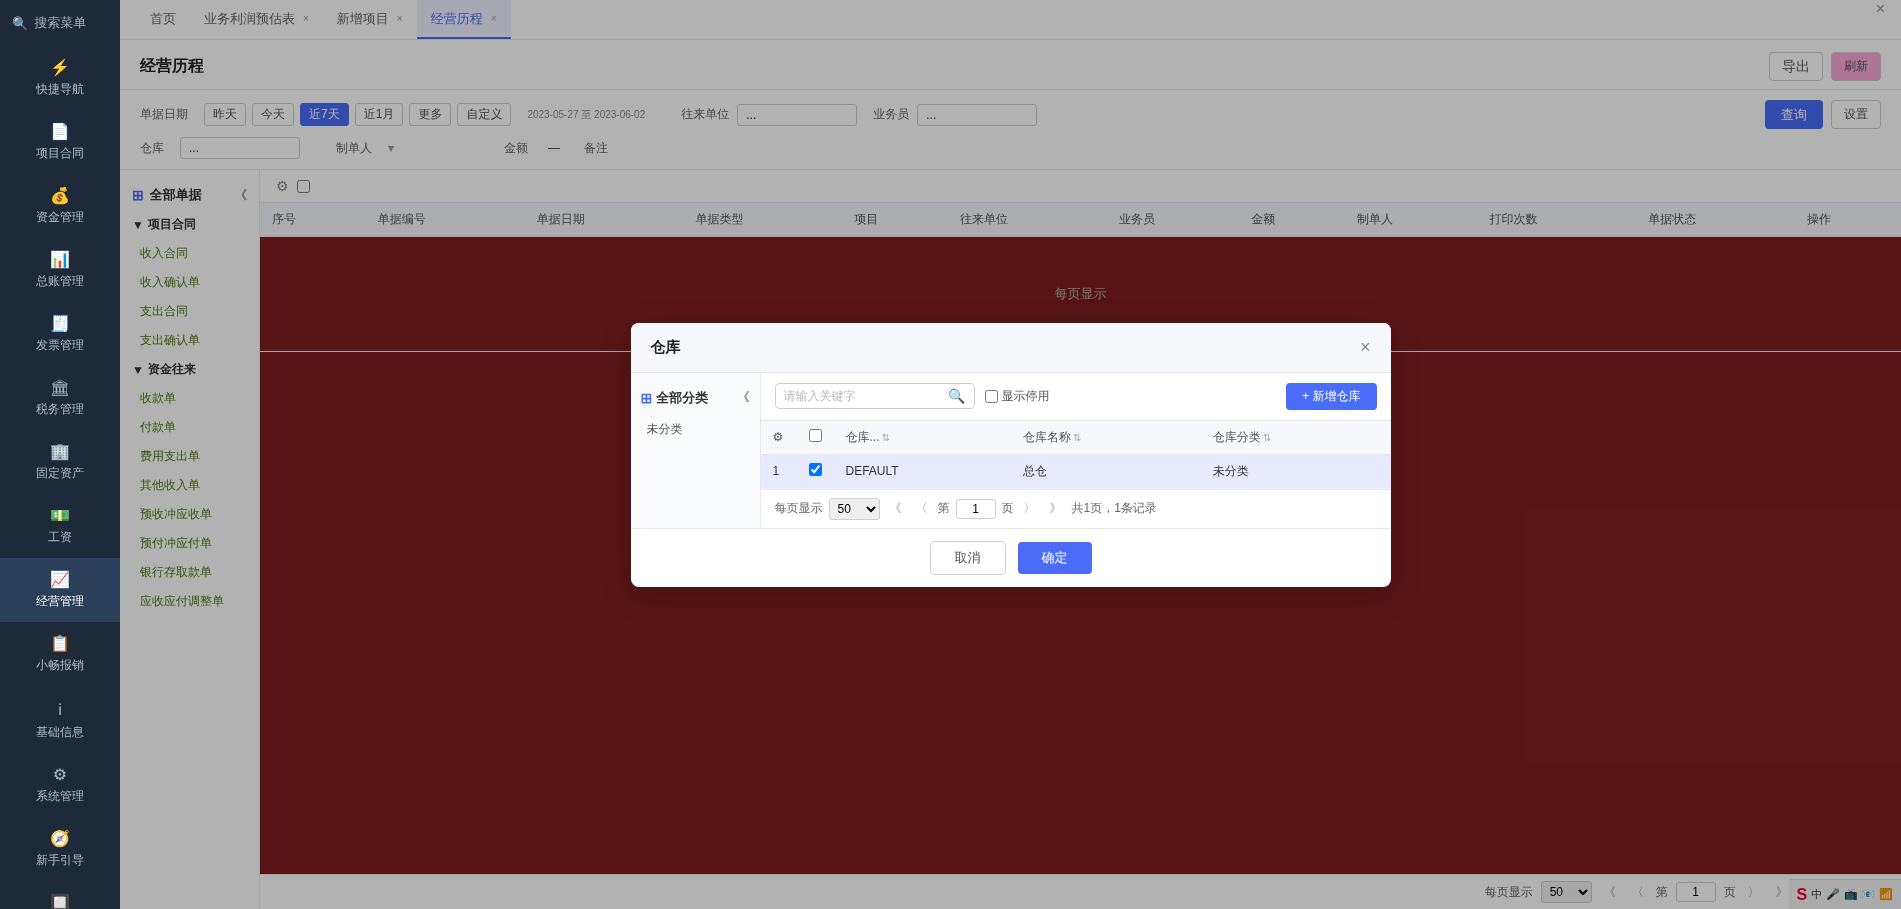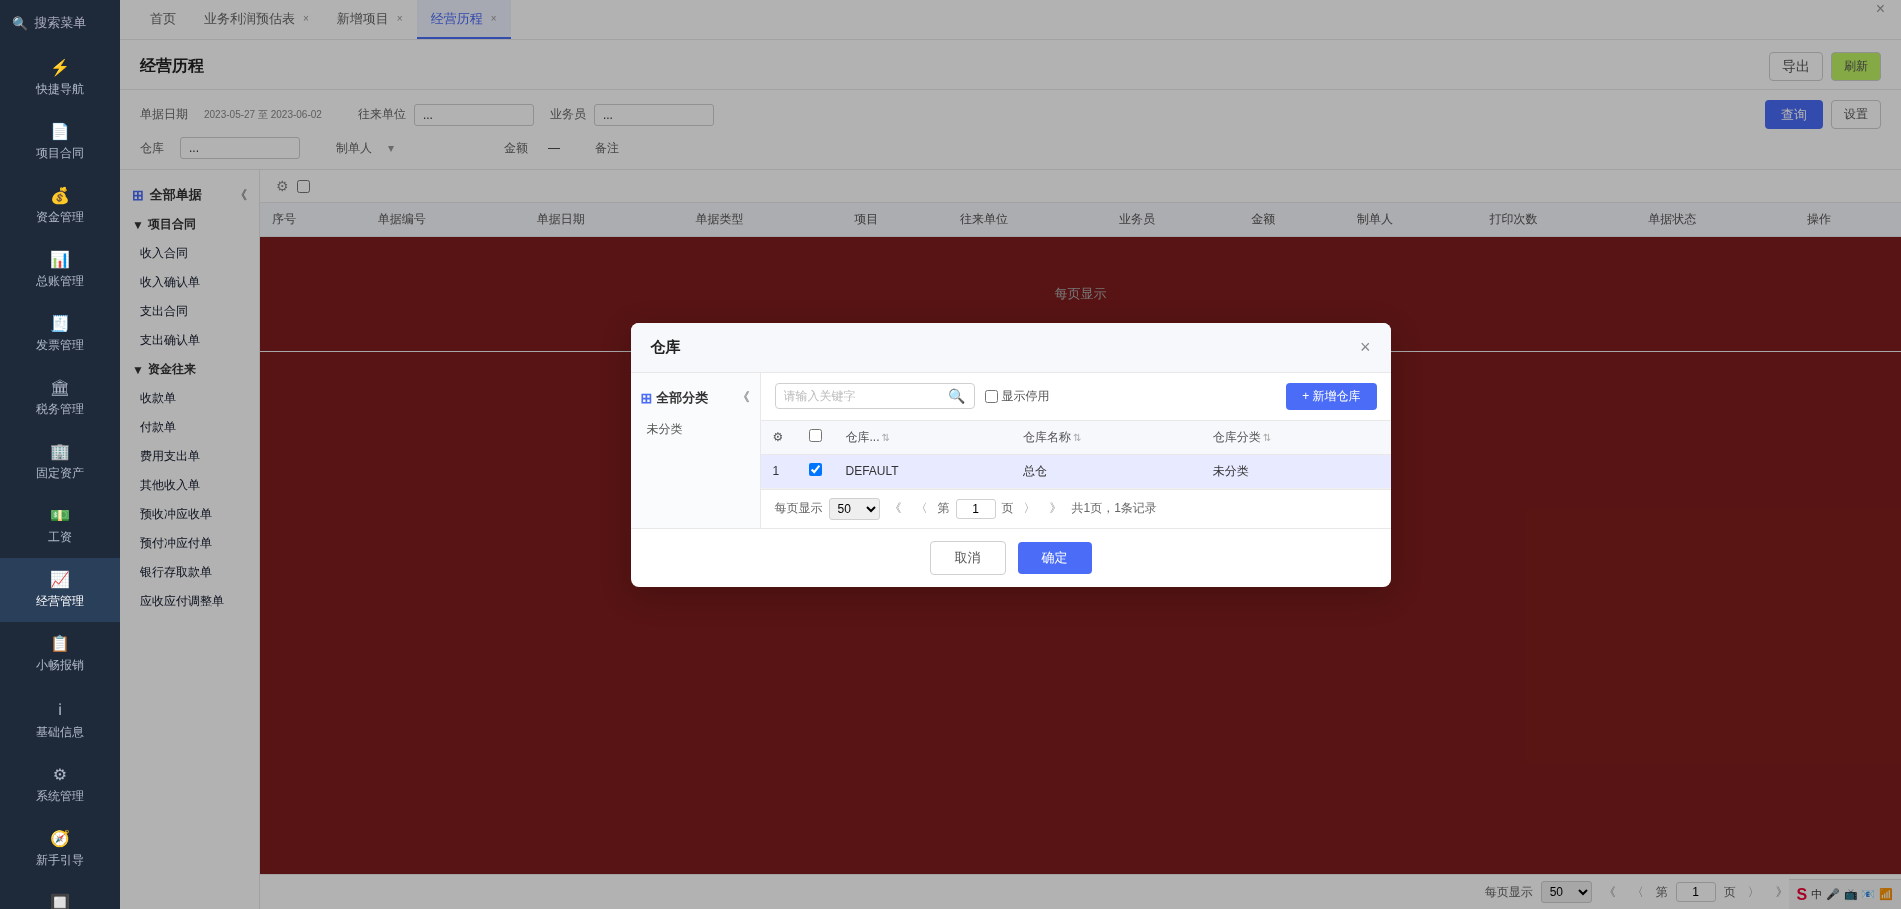--- a/index.html
+++ b/index.html
@@ -94,21 +94,21 @@
       border: 1px solid #d0d0d0;
       background: #fff;
       border-radius: 4px;
       cursor: pointer;
       color: #555;
     }
     .btn-refresh {
       padding: 5px 12px;
       font-size: 12px;
       border: 1px solid #d0d0d0;
-      background: #bef264;
+      background: #f9a8d4;
       border-radius: 4px;
       cursor: pointer;
       color: #555;
     }
 
     
     .filter-area {
       background: #fff;
       padding: 10px 20px;
       border-bottom: 1px solid #e8e8e8;
@@ -206,21 +206,21 @@
     }
     .collapse-btn {
       margin-left: auto;
       cursor: pointer;
       color: #999;
       font-size: 12px;
     }
     .tree-item {
       padding: 6px 12px 6px 20px;
       font-size: 12px;
-      color: #0f172a;
+      color: #4d7c0f;
       cursor: pointer;
       display: flex;
       align-items: center;
       gap: 4px;
     }
     .tree-item.category {
       font-weight: 600;
       color: #333;
       padding-left: 12px;
     }
@@ -587,20 +587,28 @@
     <span class="page-title">经营历程</span>
     <div class="header-actions">
       <button class="btn-export">导出</button>
       <button class="btn-refresh">刷新</button>
     </div>
   </div>
 
   <div class="filter-area">
     <div class="filter-row">
       <span class="filter-label">单据日期</span>
+      <div class="filter-date-group">
+        <button class="date-btn">昨天</button>
+        <button class="date-btn">今天</button>
+        <button class="date-btn active">近7天</button>
+        <button class="date-btn">近1月</button>
+        <button class="date-btn">更多</button>
+        <button class="date-btn">自定义</button>
+      </div>
       <span class="date-range">2023-05-27 至 2023-06-02</span>
       <div class="filter-select-area" style="margin-left:20px;">
         <span class="filter-label">往来单位</span>
         <span class="filter-input filter-ellipsis">...</span>
       </div>
       <div class="filter-select-area">
         <span class="filter-label">业务员</span>
         <span class="filter-input filter-ellipsis">...</span>
       </div>
       <div style="margin-left:auto;display:flex;gap:8px;">
@@ -608,21 +616,21 @@
         <button class="btn-setting">设置</button>
       </div>
     </div>
     <div class="filter-row2">
       <span class="filter-label">仓库</span>
       <span class="filter-input filter-ellipsis">...</span>
       <span class="filter-label" style="margin-left:20px;">制单人</span>
       <span style="font-size:12px;color:#999;cursor:pointer;min-width:80px;">▾</span>
       <span class="filter-label" style="margin-left:20px;">金额</span>
       <span style="font-size:12px;color:#333;margin-left:4px;">—</span>
-      <span class="filter-label" style="margin-left:19px;">备注</span>
+      <span class="filter-label" style="margin-left:8px;">备注</span>
     </div>
   </div>
 
   <div class="content-area">
 
     <div class="left-panel">
       <div class="left-panel-header">
         <span style="color:#4a6cf7;font-size:14px;">⊞</span>
         <span>全部单据</span>
         <span class="collapse-btn">《</span>

